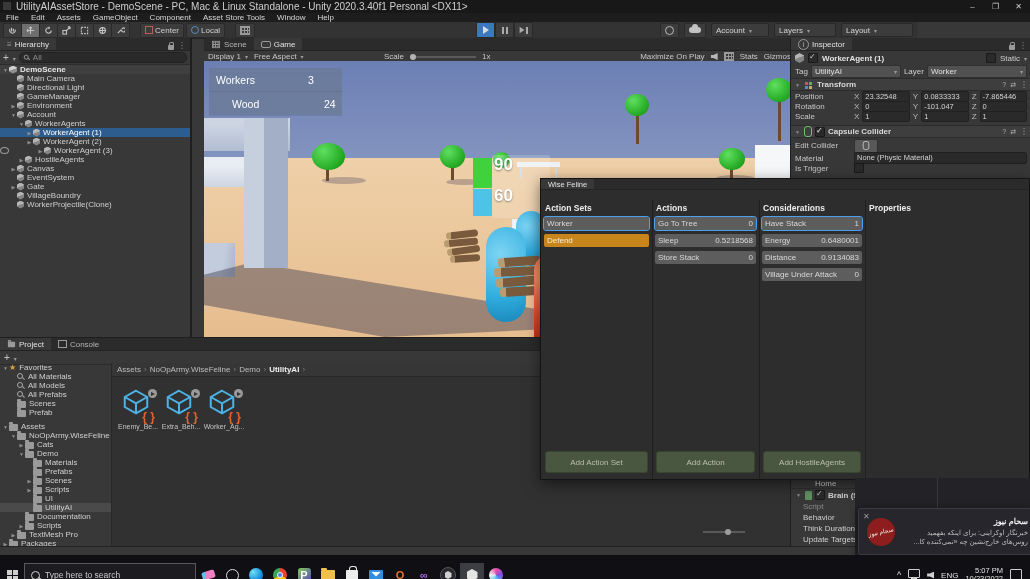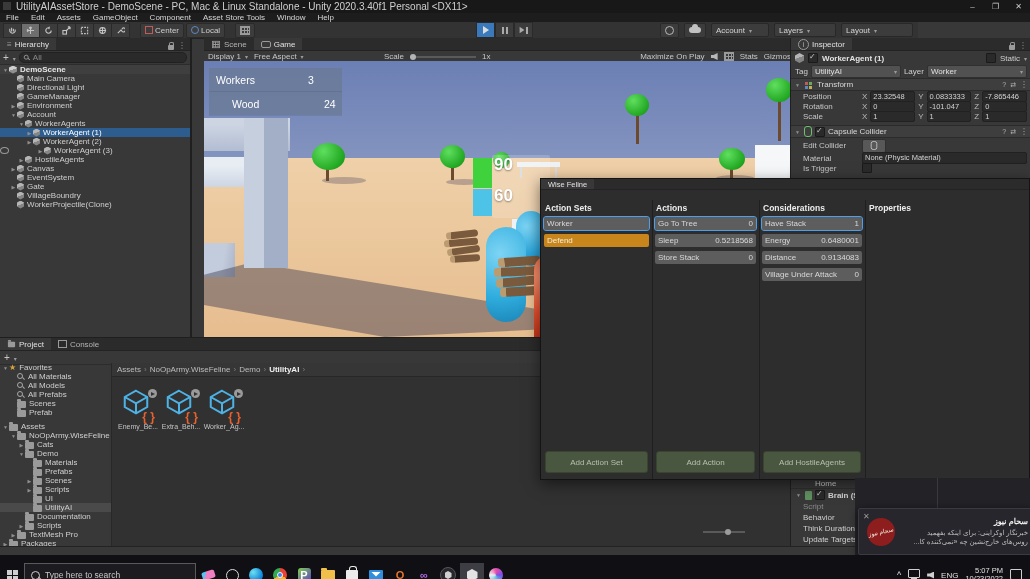--- a/index.html
+++ b/index.html
@@ -61,27 +61,27 @@
   .i-cloud::before{content:"";position:absolute;top:-3px;left:3px;width:6px;height:6px;border-radius:50%;background:#c2c2c2;}
   .i-speaker{width:7px;height:7px;background:#b8b8b8;clip-path:polygon(0 30%,40% 30%,100% 0,100% 100%,40% 70%,0 70%);}
   .i-transform{width:3px;height:3px;background:#c05b5b;box-shadow:4px 0 #6bab5b,0 4px #5b8ac0,4px 4px #c0b05b;margin:1px 6px 4px 1px;}
   .i-capsule{width:6px;height:9px;border:1px solid #6dc06d;border-radius:3px;}
   .chk{width:8px;height:8px;background:#2a2a2a;border:1px solid #1a1a1a;border-radius:1px;position:relative;flex:none;}
   .chk.on::after{content:"✓";position:absolute;top:-1px;left:0px;font-size:8px;line-height:8px;color:#c8c8c8;}
   
   .drop{background:#515151;border:1px solid #303030;border-radius:2px;height:11px;display:flex;align-items:center;padding:0 3px;color:#e0e0e0;font-size:8px;overflow:hidden;white-space:nowrap;}
   .drop .dv{flex:1;overflow:hidden;}
   .numf{background:#2a2a2a;border:1px solid #212121;border-radius:2px;height:9px;line-height:9px;font-size:7.5px;color:#d2d2d2;padding:0 2px;overflow:hidden;white-space:nowrap;flex:1;}
-  .comp-hdr{height:11px;background:#3e3e3e;border-top:1px solid #2b2b2b;border-bottom:1px solid #2b2b2b;display:flex;align-items:center;padding:0 3px;gap:3px;font-weight:normal;color:#d8d8d8;font-size:8px;}
+  .comp-hdr{height:11px;background:#3e3e3e;border-top:1px solid #2b2b2b;border-bottom:1px solid #2b2b2b;display:flex;align-items:center;padding:0 3px;gap:3px;font-weight:bold;color:#d8d8d8;font-size:8px;}
   .hdr-ico{margin-left:0;color:#b0b0b0;font-weight:normal;}
   .hdr-ico.help::after{content:"?";font-size:7px;}
   .hdr-ico.preset::after{content:"⇄";font-size:7px;}
   .hdr-ico.keb::after{content:"⋮";font-size:8px;}
   .irow{display:flex;align-items:center;gap:3px;padding:0 4px;height:10px;font-size:8px;color:#c6c6c6;}
-  .irow .ilabel{width:56px;flex:none;margin-left:8px;}
+  .irow .ilabel{width:56px;flex:none;}
   .axis{color:#b8b8b8;flex:none;}
   
   .wf-item{height:13px;border-radius:2px;background:#5d5d5d;display:flex;align-items:center;justify-content:space-between;padding:0 3px;margin:0 3px 4px 3px;color:#d8d8d8;font-size:8px;}
   .wf-item.selected{outline:1.5px solid #4f9eea;}
   .wf-item.orange{background:#c8851c;color:#f3ecd9;}
   .wf-col{position:absolute;top:21px;bottom:0;border-right:1px solid #1f1f1f;}
   .wf-colhdr{font-weight:bold;color:#ececec;font-size:8.5px;padding:3px 4px 4px 4px;}
   .addbtn{position:absolute;left:4px;right:4px;bottom:6px;height:20px;background:#495741;border:1px solid #39452f;border-radius:3px;display:flex;align-items:center;justify-content:center;color:#b9bfae;font-size:8px;}
   
   .taskbar{left:0;top:555px;width:1030px;height:40px;background:#101014;display:flex;align-items:center;z-index:40;}

